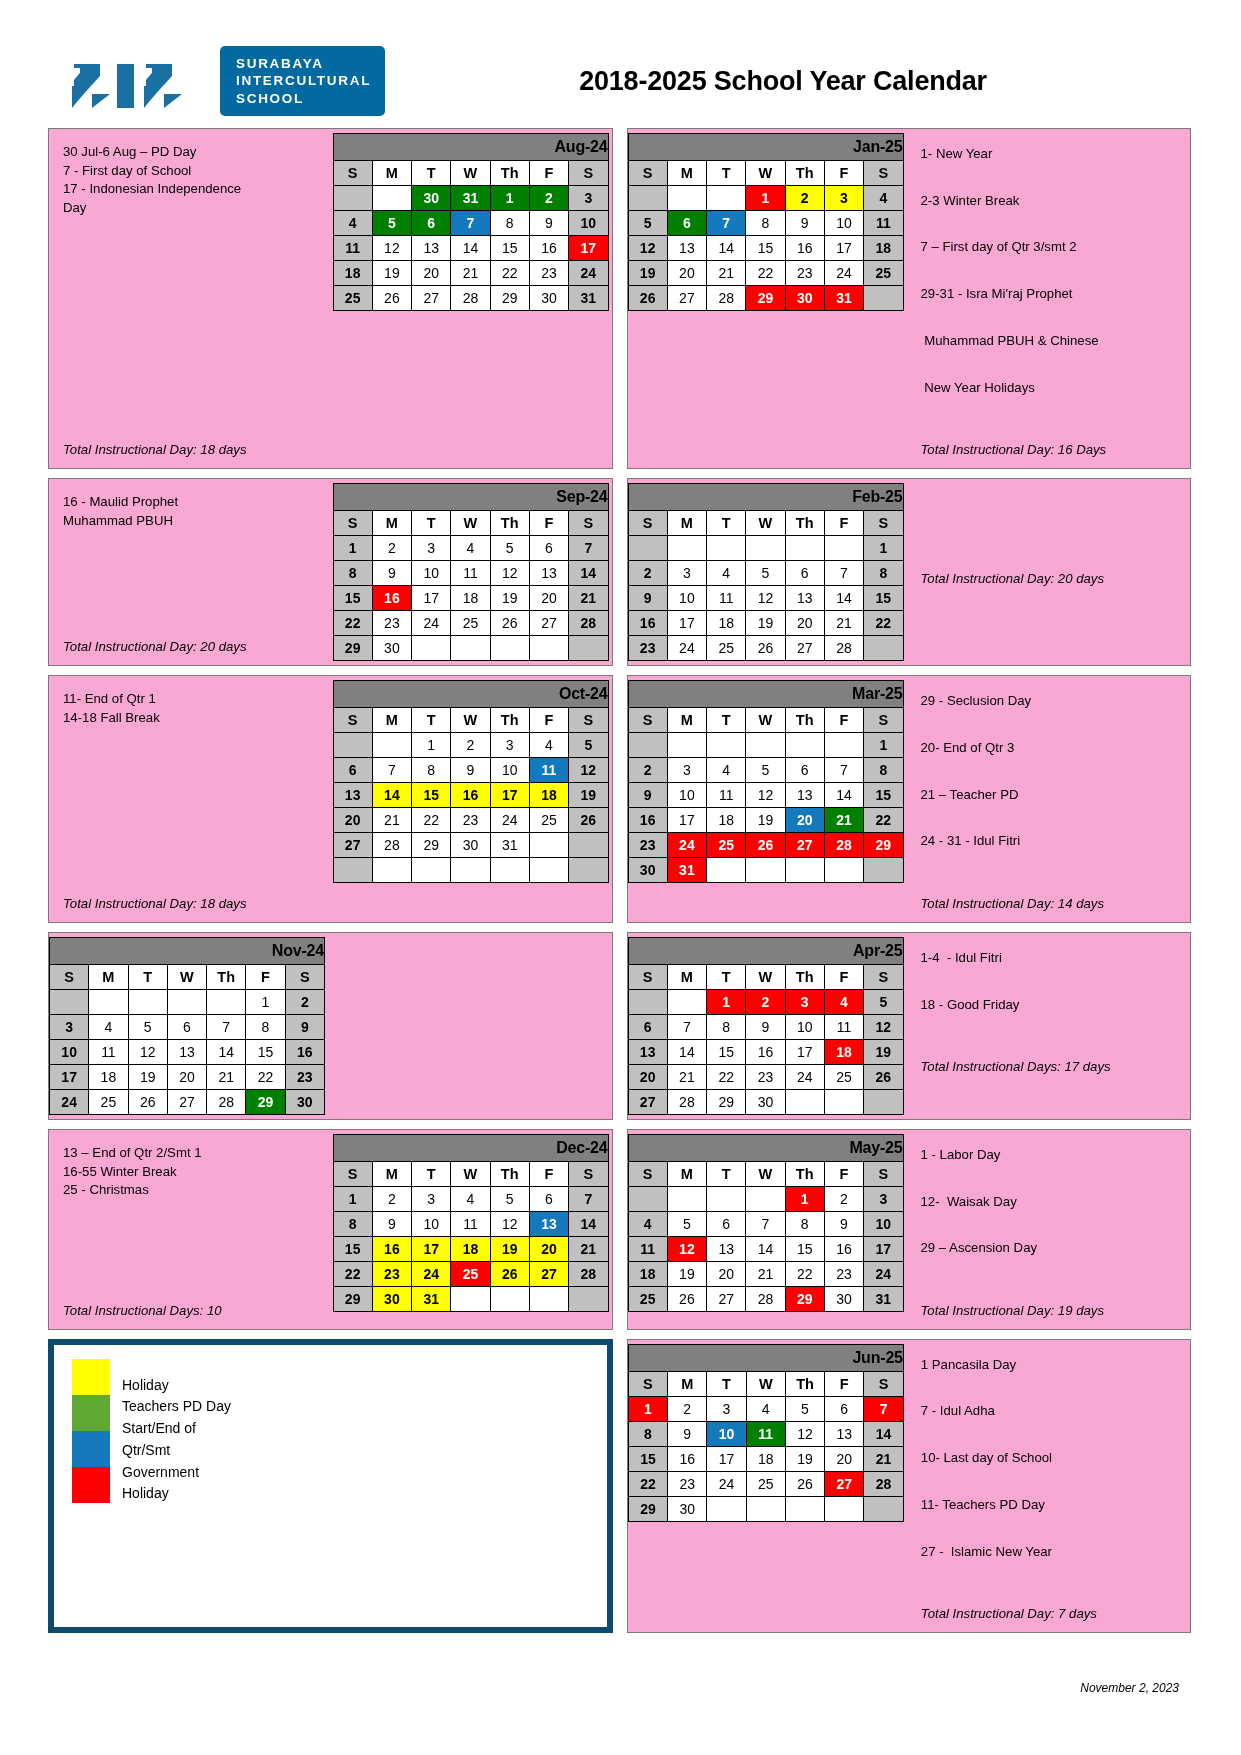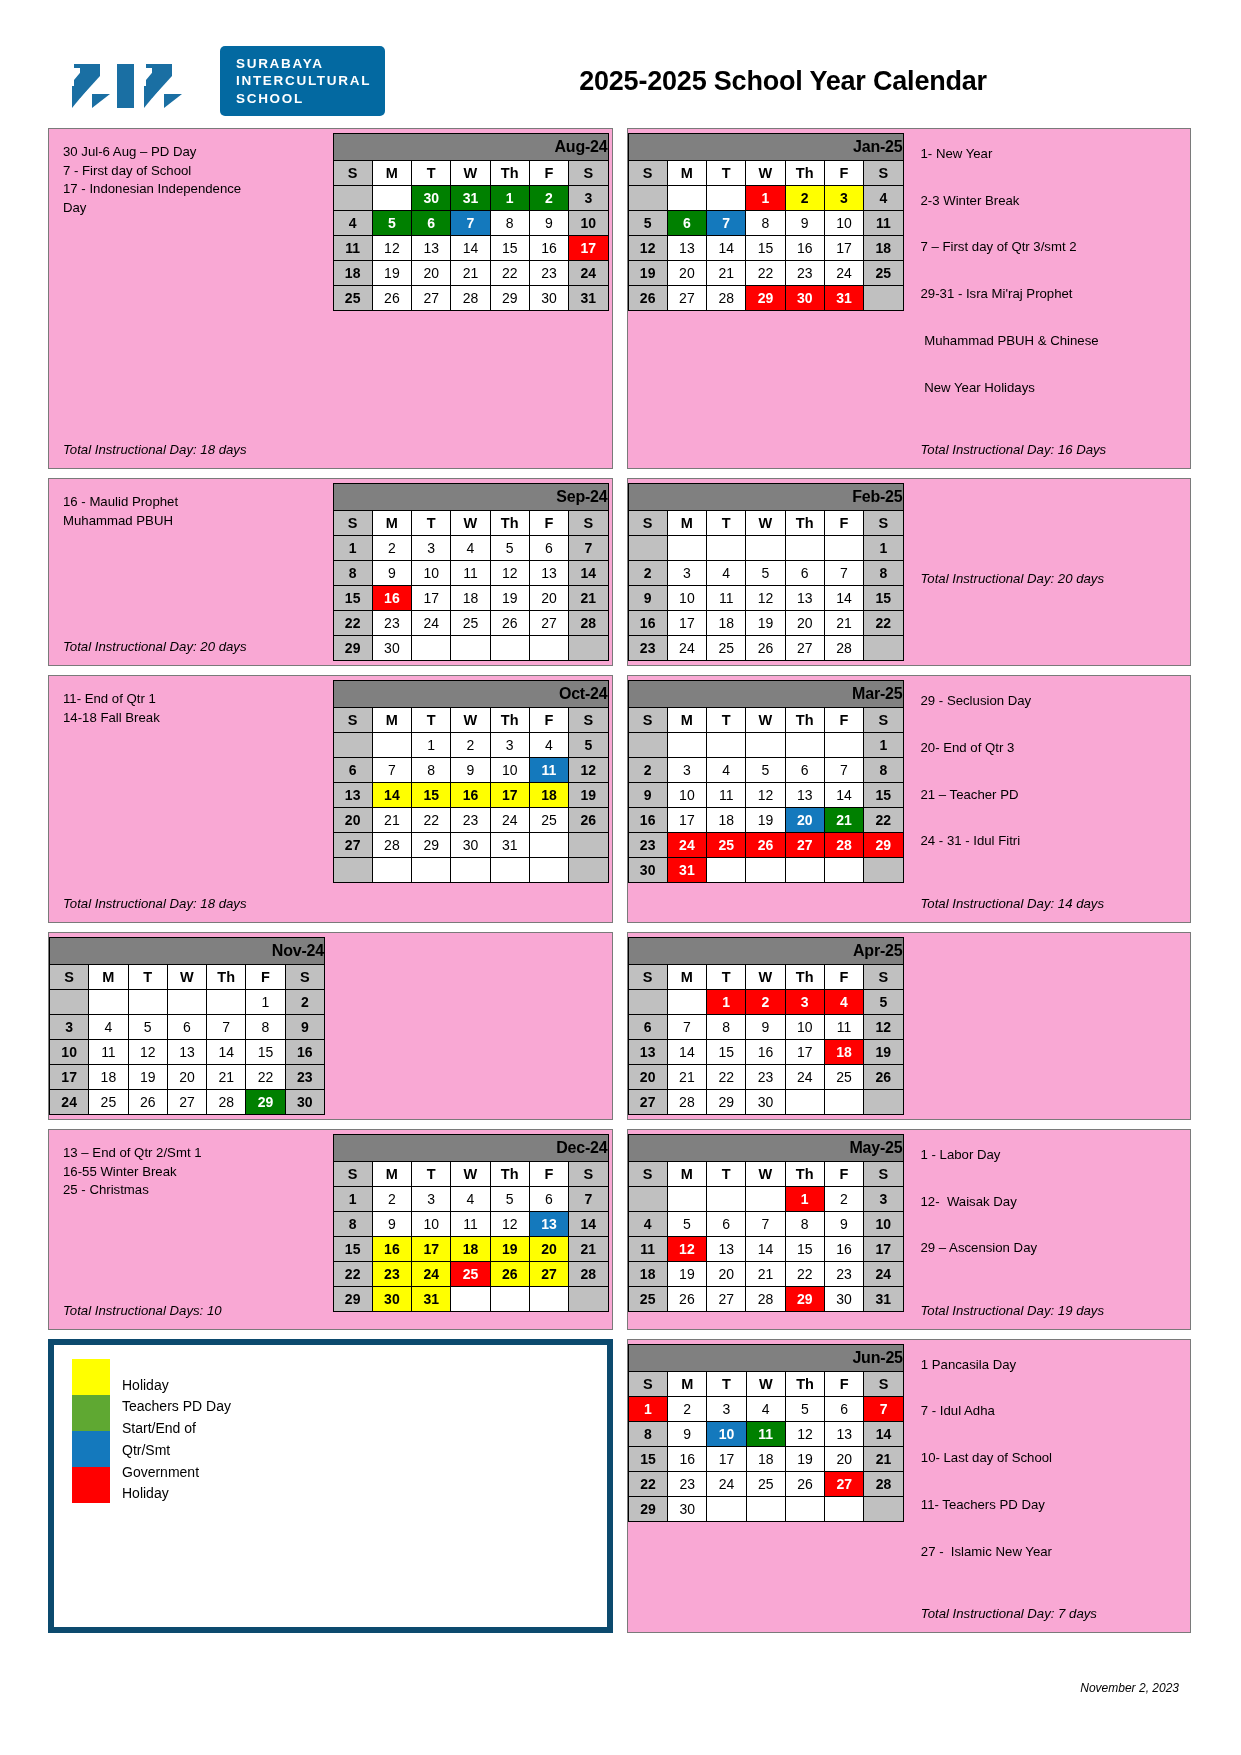--- a/index.html
+++ b/index.html
@@ -188,21 +188,21 @@
           <path d="M74 36 L92 36 L74 58 L74 46 Z"></path>
           <path d="M94 44 L112 44 L94 58 L94 50 Z"></path>
         </g>
       </svg>
       <div class="logo-badge">
         <div>SURABAYA</div>
         <div>INTERCULTURAL</div>
         <div>SCHOOL</div>
       </div>
     </div>
-    <div class="title">2025-2025 School Year Calendar</div>
+    <div class="title">2018-2025 School Year Calendar</div>
   </div>
 
   <div class="grid" id="grid">
       <div class="row">
         <div class="block left">
           <div class="notes">
             <div class="note-line">30 Jul-6 Aug – PD Day</div>
             <div class="note-line">7 - First day of School</div>
             <div class="note-line">17 - Indonesian Independence</div>
             <div class="note-line">Day</div>
@@ -772,20 +772,25 @@
                 <td class="we">27</td>
                 <td class="">28</td>
                 <td class="">29</td>
                 <td class="">30</td>
                 <td class="empty"></td>
                 <td class="empty"></td>
                 <td class="we empty"></td>
               </tr>
             </tbody>
           </table>
+          <div class="notes notes-right">
+            <div class="note-line">1-4  - Idul Fitri</div>
+            <div class="note-line">18 - Good Friday</div>
+            <div class="total">Total Instructional Days:  17 days</div>
+          </div>
         </div>
       </div>
       <div class="row">
         <div class="block left">
           <div class="notes">
             <div class="note-line">13 – End of Qtr 2/Smt 1</div>
             <div class="note-line">16-55 Winter Break</div>
             <div class="note-line">25 - Christmas</div>
             <div class="total">Total Instructional Days: 10</div>
           </div>

